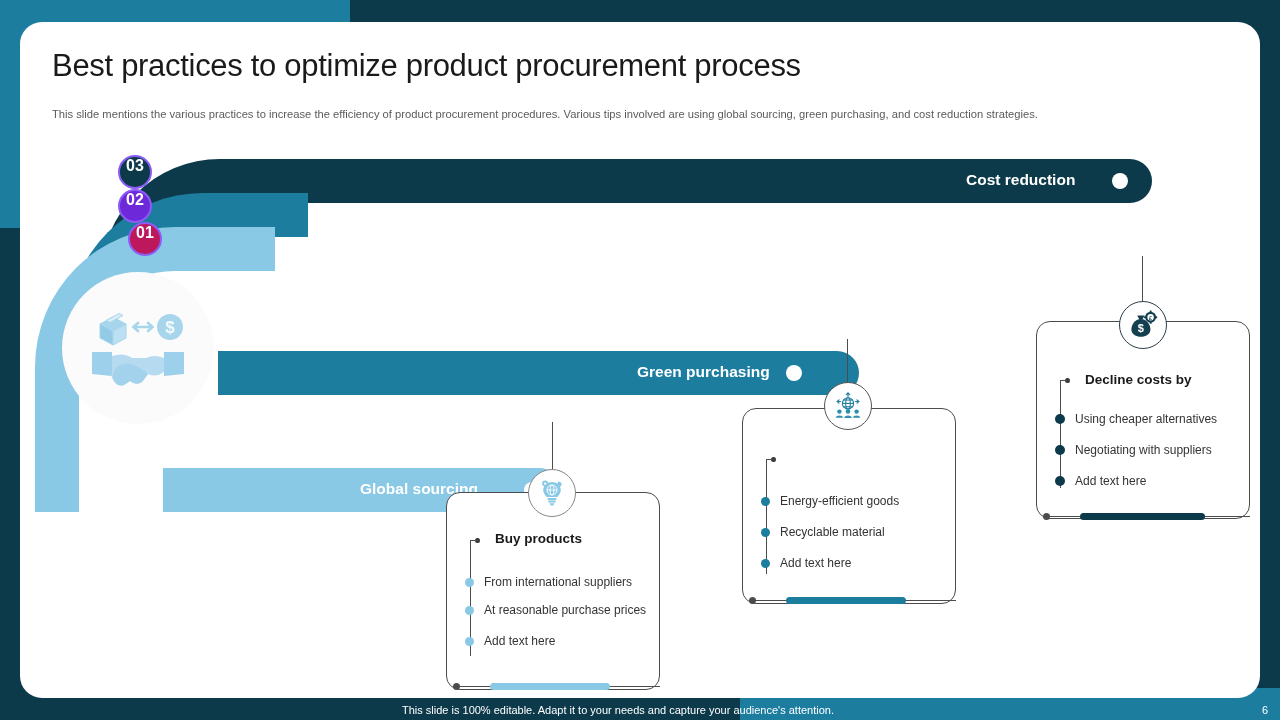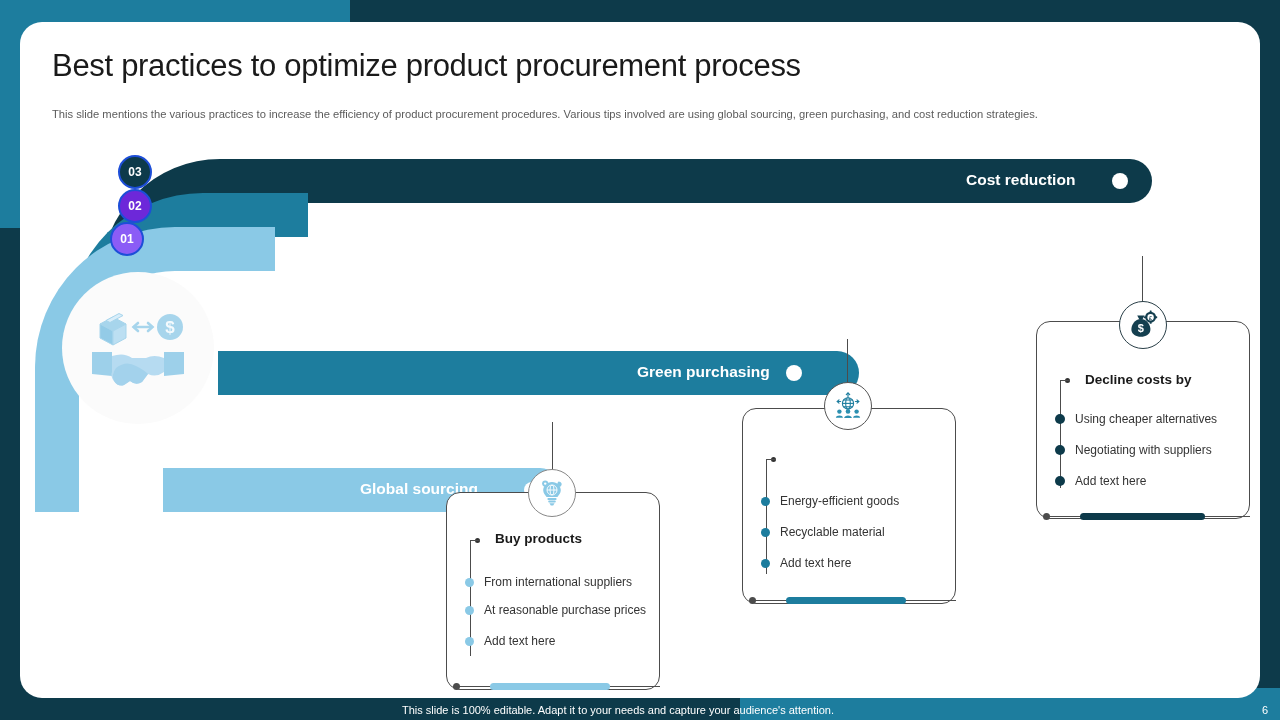--- a/index.html
+++ b/index.html
@@ -126,28 +126,28 @@
   .arc-dot {
     position: absolute;
     width: 16px; height: 16px; border-radius: 50%;
     background: #ffffff;
   }
 
   
   .num-badge {
     position: absolute;
     width: 34px; height: 34px; border-radius: 50%;
-    border: 2px solid #1d4ed8;
-    display: flex; align-items: center; justify-content: center;
-    font-size: 12px; font-weight: bold; color: #ffffff;
+    border: 2px solid #8b5cf6;
+    display: flex; justify-content: center;
+    font-size: 16px; font-weight: bold; color: #ffffff;
     z-index: 6;
   }
   #badge-03 { left: 98px; top: 133px; background: #0d3a4a; }
   #badge-02 { left: 98px; top: 167px; background: #6d28d9; }
-  #badge-01 { left: 90px; top: 200px; background: #8b5cf6; }
+  #badge-01 { left: 108px; top: 200px; background: #be185d; }
 
   
   #hero-icon-circle {
     position: absolute; left: 42px; top: 250px;
     width: 152px; height: 152px; border-radius: 50%;
     background: #fbfbfb;
     display: flex; align-items: center; justify-content: center;
     z-index: 5;
   }
 

